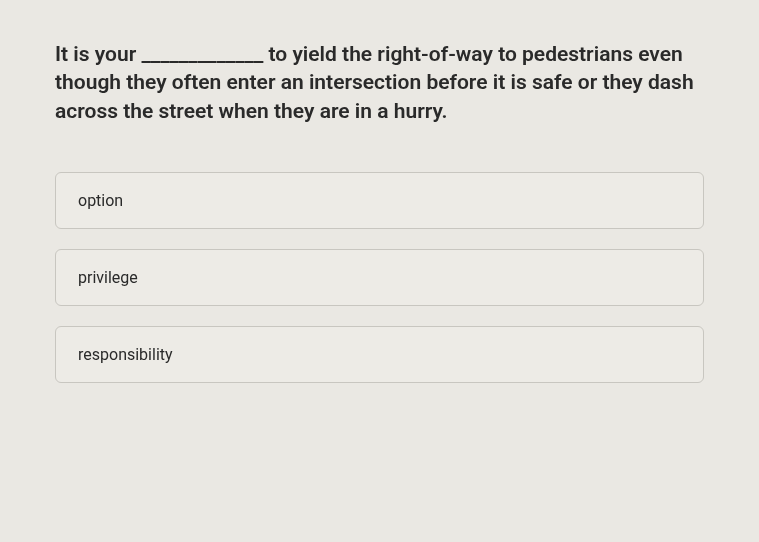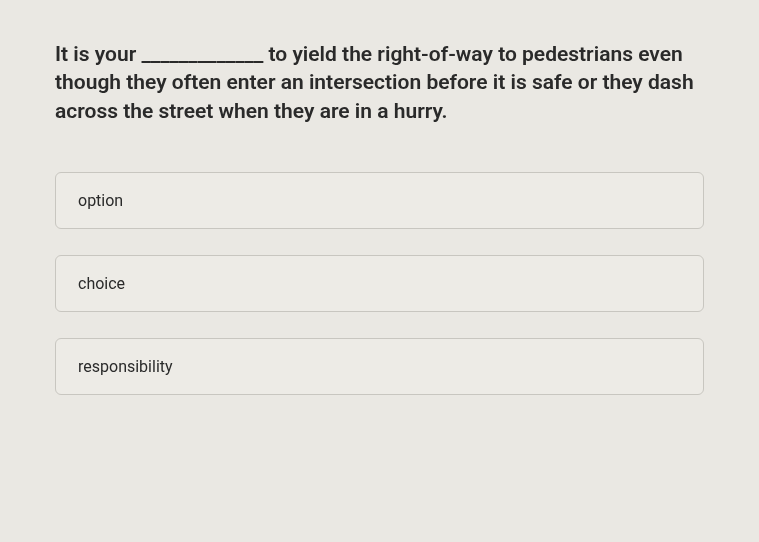--- a/index.html
+++ b/index.html
@@ -18,21 +18,21 @@
     .question {
       font-size: 21px;
       font-weight: 600;
       line-height: 1.35;
       margin-bottom: 47px;
       color: #2a2a2a;
     }
     .options {
       display: flex;
       flex-direction: column;
-      gap: 26px;
+      gap: 20px;
     }
     .option-button {
       width: 100%;
       padding: 18px 22px;
       font-size: 16px;
       font-weight: 400;
       text-align: left;
       background: #edebe6;
       border: 1px solid #c8c6c0;
       border-radius: 6px;
@@ -41,15 +41,15 @@
       font-family: inherit;
     }
   </style>
 </head>
 <body>
 
 <div class="question">It is your _____________ to yield the right-of-way to pedestrians even though they often enter an intersection before it is safe or they dash across the street when they are in a hurry.</div>
 
 <div class="options">
   <button class="option-button">option</button>
-  <button class="option-button">choice</button>
+  <button class="option-button">privilege</button>
   <button class="option-button">responsibility</button>
 </div>
 
 </body></html>

